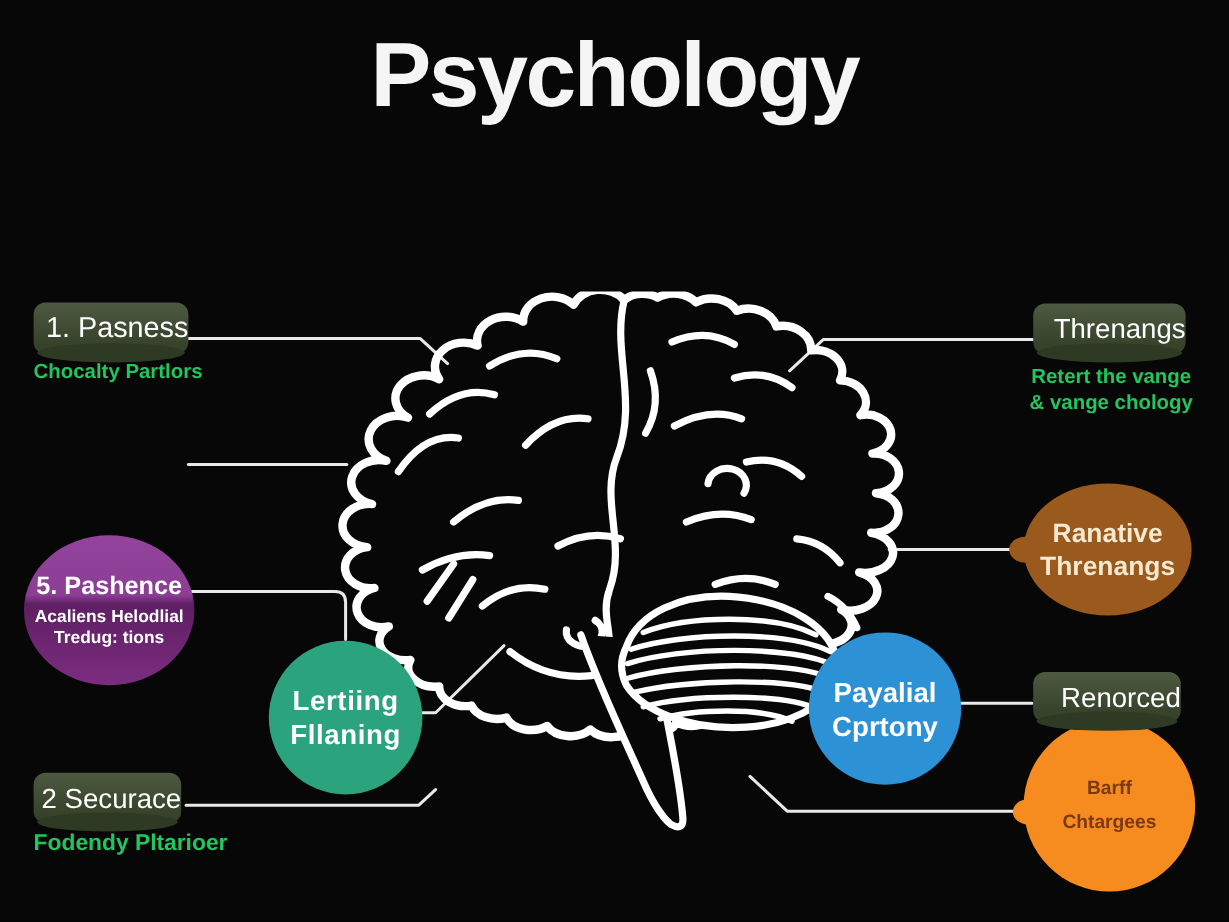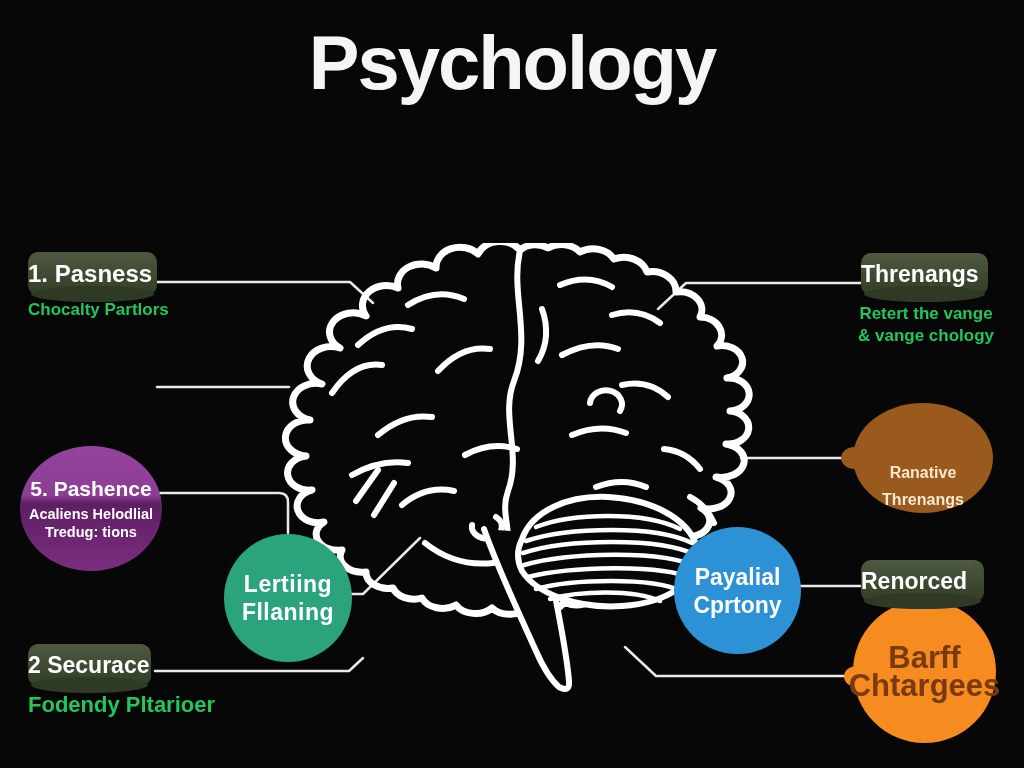--- a/index.html
+++ b/index.html
@@ -13,21 +13,21 @@
     text-align:center;color:#f5f5f5;
     font-size:76px;font-weight:800;line-height:90px;letter-spacing:-2px;
     margin:0;
   }
   .title span{display:block;}
   svg.lines,svg.brain{position:absolute;pointer-events:none;}
   svg.lines{left:0;top:0;z-index:1;}
   svg.brain{left:260px;top:243px;z-index:1;}
   
   .badge{
-    position:absolute;z-index:3;color:#fff;font-weight:700;text-align:left;
+    position:absolute;z-index:3;color:#fff;font-weight:400;text-align:right;
     background:linear-gradient(180deg,#4d5a41 0%,#39462d 70%,#333f28 100%);
     border-radius:10px;
   }
   .badge::after{
     content:"";position:absolute;left:3px;right:3px;bottom:-7px;height:16px;
     background:#2e3a24;border-radius:50%;z-index:-1;
   }
   .caption{
     position:absolute;z-index:3;color:#22c55e;font-weight:600;
   }
@@ -46,28 +46,28 @@
   #pasness-caption{left:28px;top:300px;font-size:17px;}
   #beamol-badge{left:28px;top:359px;width:129px;padding:5px 0 7px;font-size:23px;line-height:26px;}
   #pashence{
     left:20px;top:446px;width:142px;height:125px;z-index:2;
     background:linear-gradient(180deg,#93439b 0%,#8c3d94 40%,#5e1f63 46%,#7b2d80 100%);
   }
   #pashence .t{font-size:21px;margin-bottom:4px;}
   #pashence .s{font-size:14.5px;line-height:18px;font-weight:600;}
   #lertiing{left:224px;top:534px;width:128px;height:128px;font-size:23px;line-height:28px;letter-spacing:.5px;}
   #securace-badge{left:28px;top:644px;width:123px;height:42px;line-height:42px;font-size:23px;}
-  #securace-caption{left:28px;top:692px;font-size:22px;}
+  #securace-caption{left:28px;top:692px;font-size:19px;}
   #threnangs-badge{left:861px;top:253px;width:127px;height:42px;line-height:42px;font-size:23px;}
   #threnangs-caption{left:836px;top:303px;width:180px;text-align:center;font-size:17px;line-height:22px;}
-  #ranative{left:853px;top:403px;width:140px;height:110px;font-size:16px;line-height:27px;color:#f6e9cf;justify-content:flex-end;}
+  #ranative{left:853px;top:403px;width:140px;height:110px;font-size:22px;line-height:27px;color:#f6e9cf;}
   #ranative::before{left:-12px;top:44px;width:28px;height:22px;}
   #payalial{left:674px;top:527px;width:127px;height:127px;font-size:23px;line-height:28px;}
   #renorced-badge{left:861px;top:560px;width:123px;height:42px;line-height:42px;font-size:23px;}
-  #barff{left:853px;top:600px;width:143px;height:143px;font-size:31px;line-height:28px;color:#7a3a10;}
+  #barff{left:853px;top:600px;width:143px;height:143px;font-size:16px;line-height:28px;color:#7a3a10;}
   #barff::before{left:-9px;top:66px;width:26px;height:21px;}
 </style>
 </head>
 <body>
 
 <div class="stage">
 
   <h1 class="title">
     <span>Psychology</span>
   </h1>

